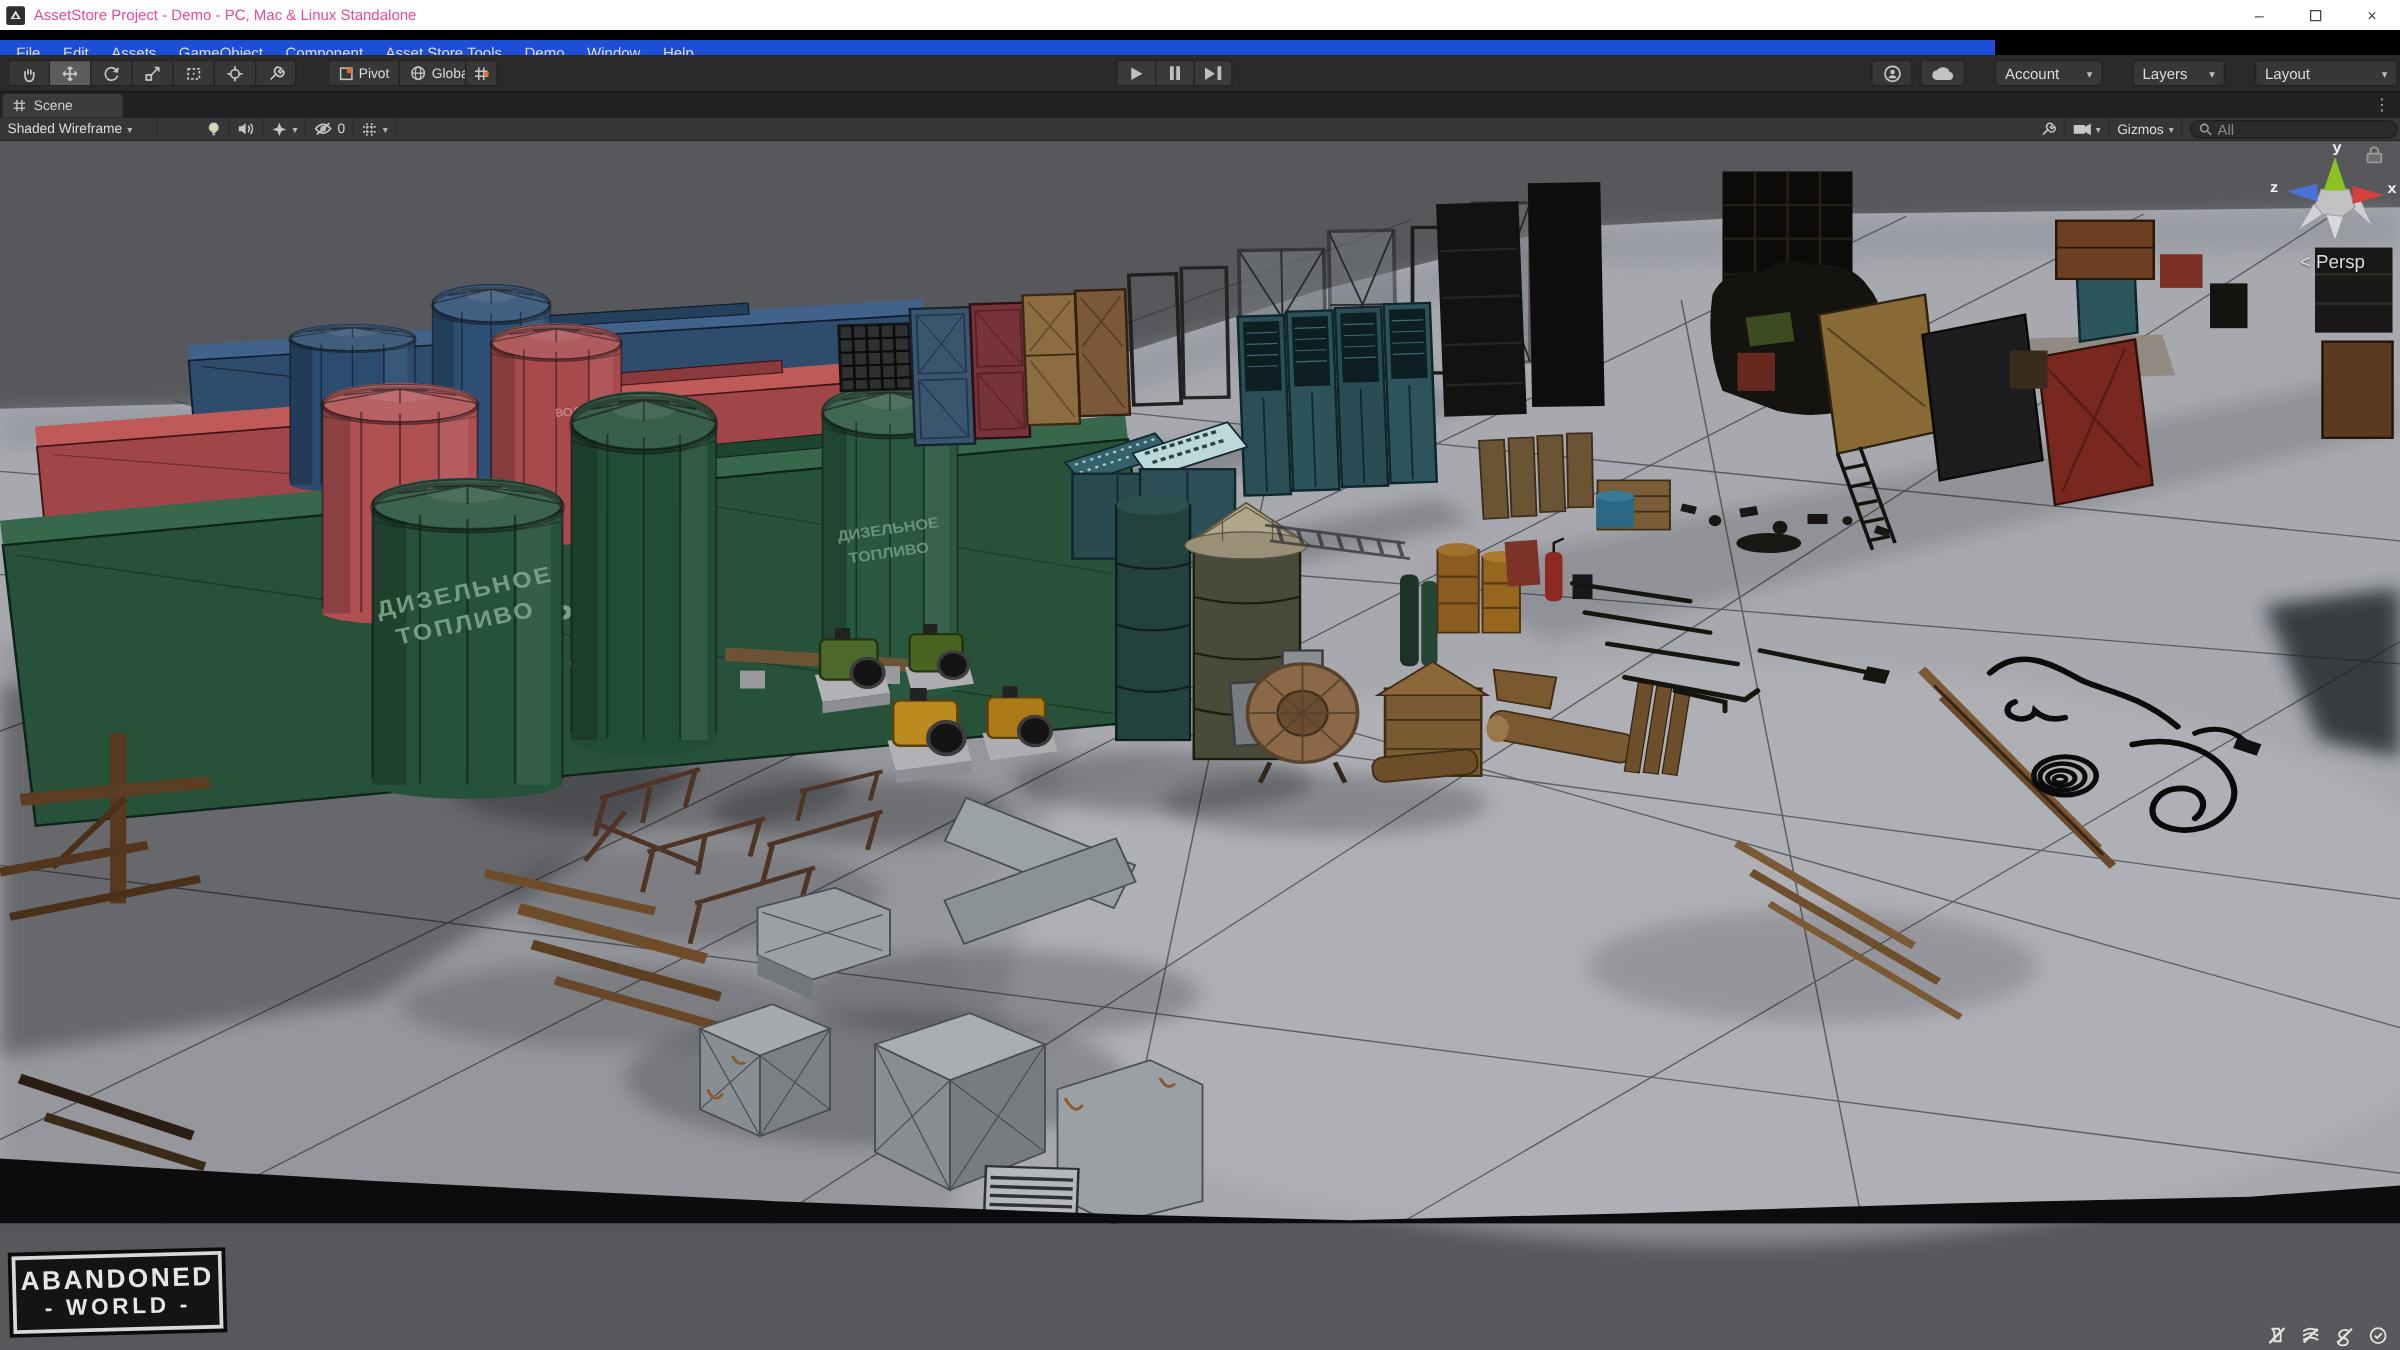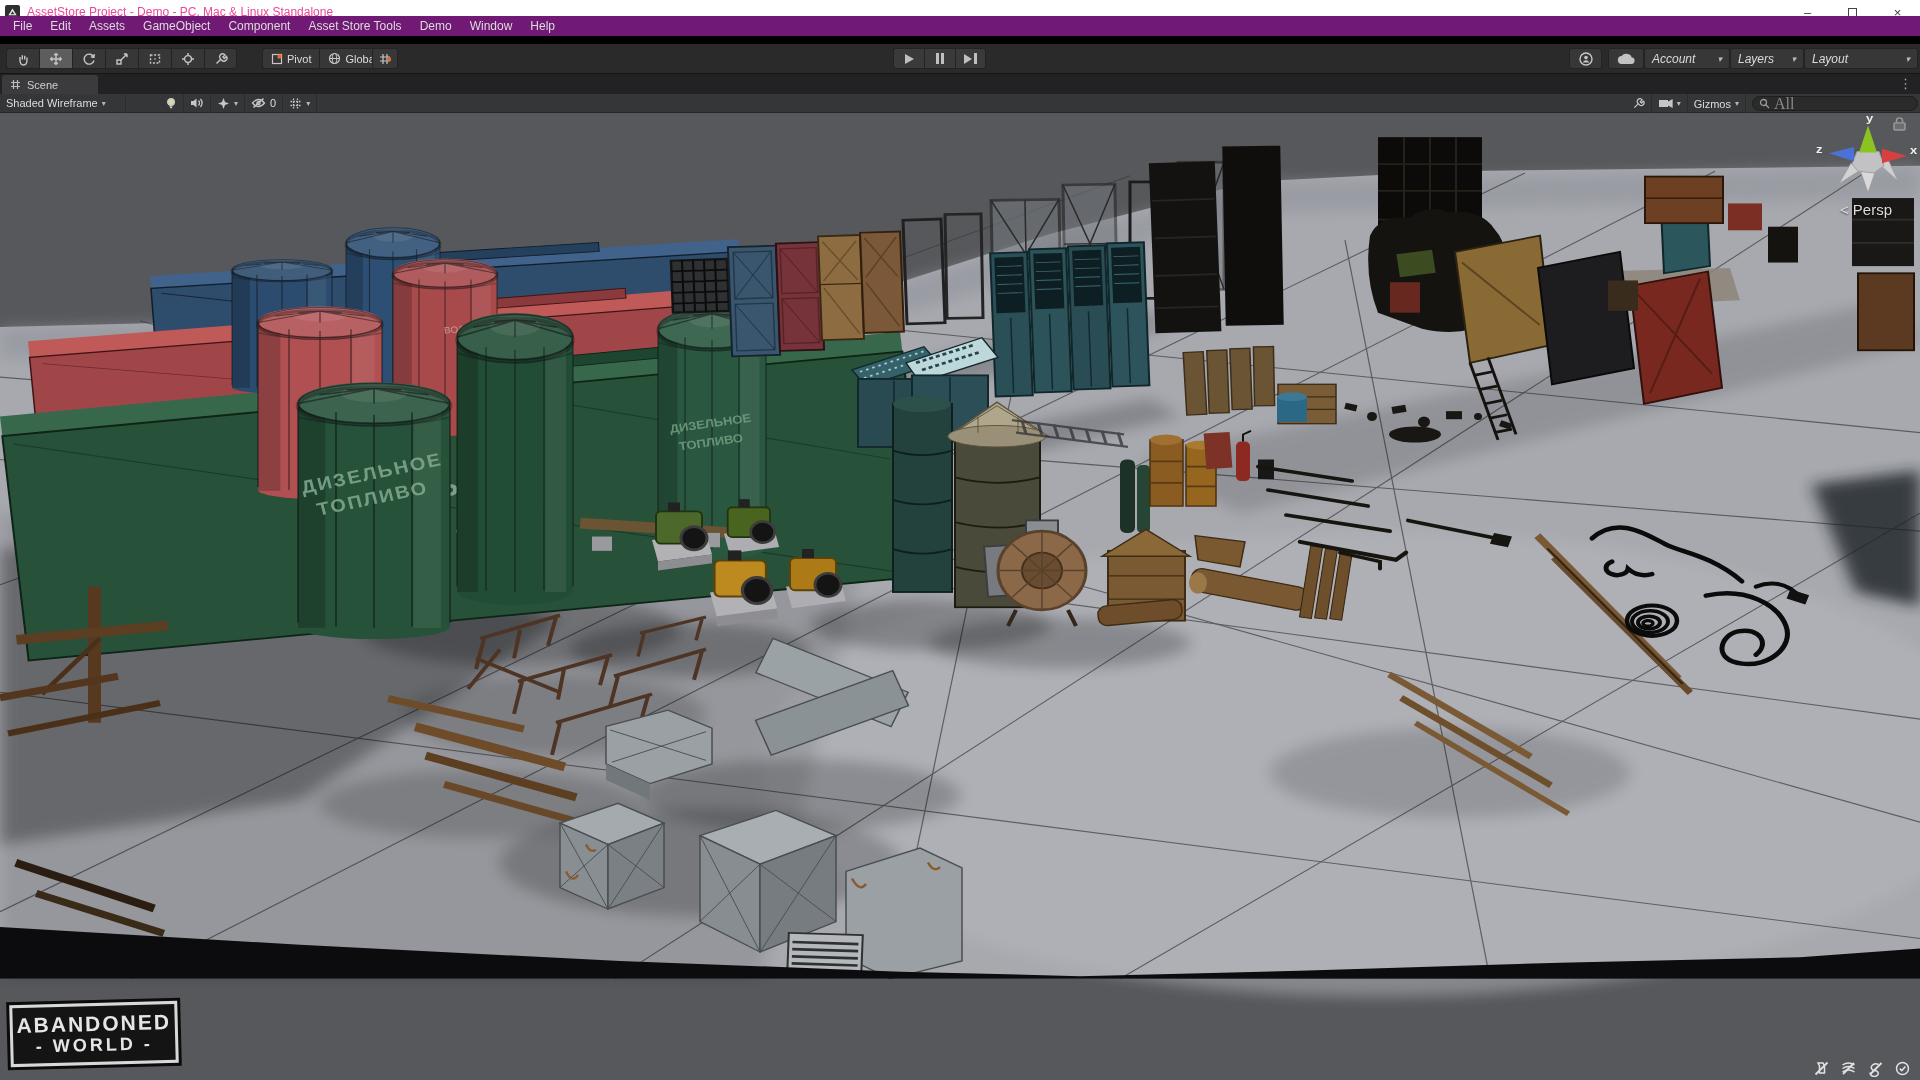--- a/index.html
+++ b/index.html
@@ -7,21 +7,21 @@
     font-family:"Liberation Sans", sans-serif; }
   .titlebar { position:absolute; left:0; top:0; width:1920px; height:24px; background:#ffffff;
     display:flex; align-items:center; }
   .app-icon { width:15px; height:15px; margin-left:5px; background:#2f2f2f; border-radius:2px;
     display:flex; align-items:center; justify-content:center; }
   .title-text { font-size:12px; color:#ec4899; margin-left:7px; }
   .win-controls { position:absolute; right:0; top:0; height:24px; display:flex; }
   .win-btn { width:45px; height:24px; display:flex; align-items:center; justify-content:center;
     font-size:13px; color:#444; }
   .max-box { width:9px; height:9px; border:1px solid #444; }
-  .menubar { position:absolute; left:0; top:16px; width:1920px; height:20px; background:#701a75;
+  .menubar { position:absolute; left:0; top:32px; width:1596px; height:20px; background:#1d4ed8;
     display:flex; align-items:center; padding-left:4px; }
   .menu-item { font-size:12px; color:#dcdcdc; padding:0 9px; line-height:20px; }
   .toolbar { position:absolute; left:0; top:44px; width:1920px; height:30px; background:#2a2a2b;
     border-bottom:1px solid #161616; }
   .toolgroup { position:absolute; left:6px; top:4px; display:flex; }
   .tool-btn { width:33px; height:21px; background:#373737; border:1px solid #232323; border-right-width:0;
     display:flex; align-items:center; justify-content:center; }
   .tool-btn:first-child { border-radius:3px 0 0 3px; }
   .tool-btn:last-child { border-right-width:1px; border-radius:0 3px 3px 0; }
   .tool-btn.active { background:#5d5d5d; }
@@ -38,38 +38,38 @@
     display:flex; align-items:center; justify-content:center; gap:2px; }
   .play-btn:first-child{ border-radius:3px 0 0 3px; }
   .play-btn:last-child{ border-right-width:1px; border-radius:0 3px 3px 0; }
   .tri { width:0; height:0; border-left:9px solid #bfbfbf; border-top:5.5px solid transparent;
     border-bottom:5.5px solid transparent; }
   .bar { width:3px; height:11px; background:#bfbfbf; }
   .rightgroup { position:absolute; right:2px; top:4px; display:flex; align-items:center; }
   .icon-btn { width:33px; height:21px; background:#373737; border:1px solid #232323; border-radius:3px;
     display:flex; align-items:center; justify-content:center; margin-left:6px; }
   .ddl { height:21px; background:#373737; border:1px solid #232323; border-radius:3px; color:#dcdcdc;
-    font-size:12px; display:flex; align-items:center; justify-content:space-between; padding:0 7px; margin-left:0;font-style:italic; }
+    font-size:12px; display:flex; align-items:center; justify-content:space-between; padding:0 7px; margin-left:24px; }
   .ddl .arrow { font-size:9px; color:#bbb; margin-left:10px; }
   .tabbar { position:absolute; left:0; top:74px; width:1920px; height:20px; background:#222224; }
   .tab { position:absolute; left:2px; top:1px; width:96px; height:19px; background:#3b3b3d;
     border-radius:3px 3px 0 0; display:flex; align-items:center; padding-left:8px; gap:6px;
     color:#cfcfcf; font-size:11px; }
   .tab-menu { position:absolute; right:8px; top:2px; color:#aaa; font-size:13px; }
   .scenebar { position:absolute; left:0; top:94px; width:1920px; height:19px; background:#353637;
     border-bottom:1px solid #262626; display:flex; align-items:center; }
   .sb { height:19px; display:flex; align-items:center; color:#dcdcdc; font-size:11px; gap:4px;
     padding:0 6px; border-right:1px solid #2c2c2d; }
   .sb svg { stroke:#c6c6c6; fill:none; stroke-width:1.3; }
   .sb .arrow { font-size:8px; color:#b5b5b5; }
   .sb-right { position:absolute; right:2px; top:0; height:19px; display:flex; align-items:center; }
   .search { width:166px; height:15px; background:#2b2b2c; border:1px solid #1e1e1e; border-radius:8px;
     display:flex; align-items:center; padding:0 6px; gap:4px; margin-left:6px; }
-  .search input { background:transparent; border:0; outline:0; color:#9a9a9a; font-size:16px; width:130px;
-    font-family:Liberation Serif, serif; }
+  .search input { background:transparent; border:0; outline:0; color:#9a9a9a; font-size:12px; width:130px;
+    font-family:Liberation Sans, sans-serif; }
   .search input::placeholder { color:#8a8a8a; opacity:1; }
   .viewport { position:absolute; left:0; top:113px; width:1920px; height:967px; background:#57585b; }
   .viewport svg.scene { position:absolute; left:0; top:0; }
   .watermark { position:absolute; left:10px; top:890px; width:168px; height:62px; background:#141414;
     border:3px solid #d8d8d8; box-shadow:0 0 0 3px #0b0b0b; transform:rotate(-1.5deg);
     display:flex; flex-direction:column; align-items:center; justify-content:center; color:#e6e6e6; }
   .wm1 { font-size:21px; font-weight:bold; letter-spacing:2px; line-height:22px; }
   .wm2 { font-size:18px; font-weight:bold; letter-spacing:3px; line-height:20px; }
   .vp-icons { position:absolute; right:6px; top:944px; display:flex; gap:3px; }
   .vp-icon { width:24px; height:22px; display:flex; align-items:center; justify-content:center; }

